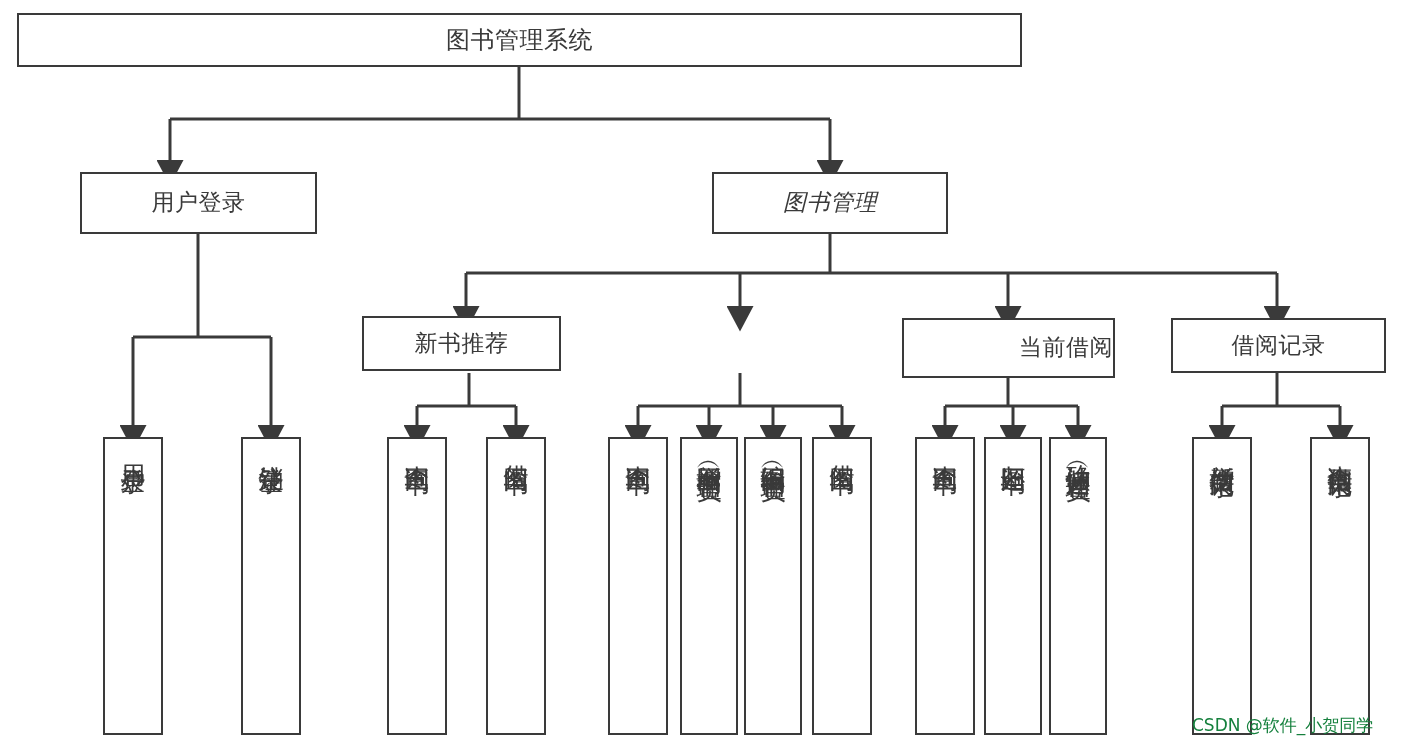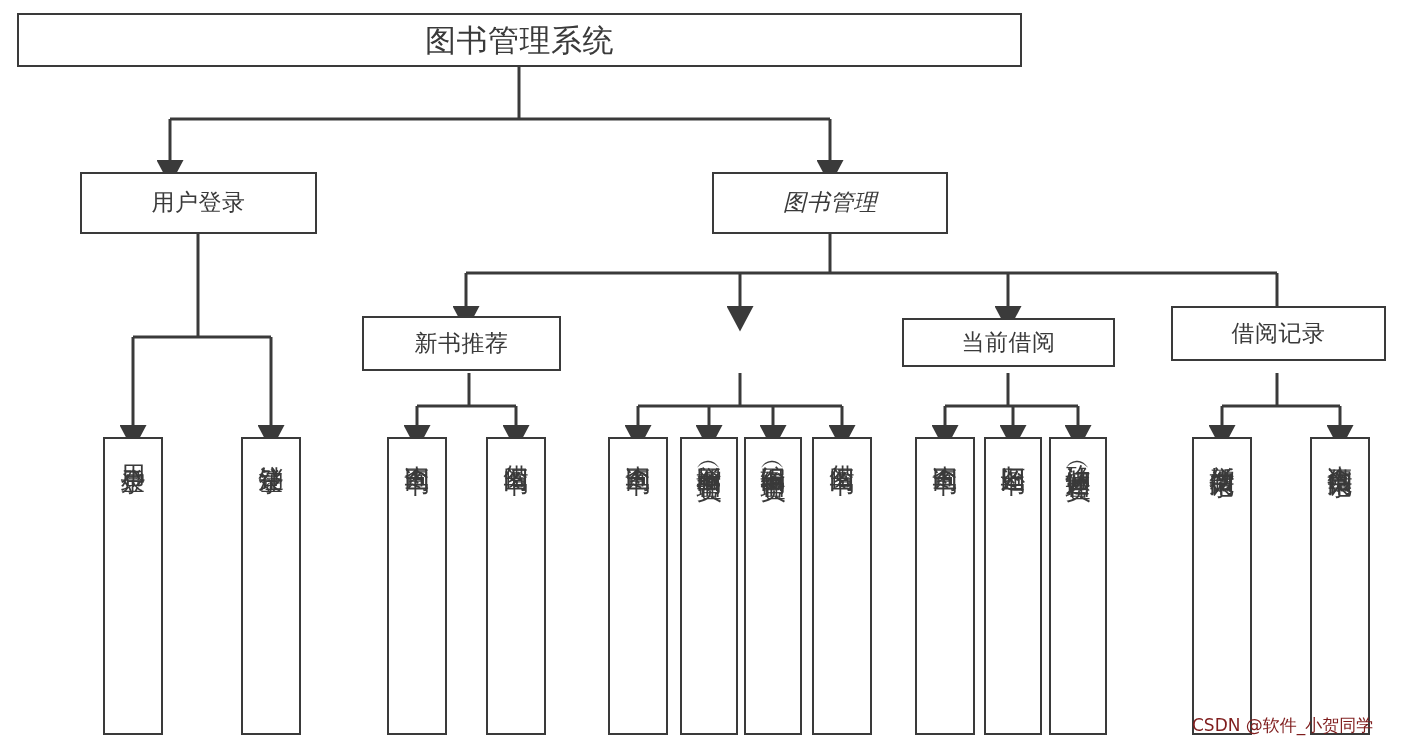--- a/index.html
+++ b/index.html
@@ -51,27 +51,27 @@
     padding-top: 6px;
   }
   .node.vertical .node-label {
     writing-mode: vertical-rl;
     text-orientation: upright;
     font-size: 25px;
     line-height: 1.0;
     letter-spacing: 2px;
     margin: 0 auto;
   }
-  .node.root .node-label { font-size: 31px; }
+  .node.root .node-label { font-size: 24px; }
   #watermark {
     position: absolute;
     left: 1192px;
     top: 714px;
     font-size: 17px;
-    color: #7f1d1d;
+    color: #15803d;
     white-space: nowrap;
     font-family: "DejaVu Sans", "Liberation Sans", sans-serif;
   }
 </style>
 </head>
 <body>
 
 <div id="diagram-root">
 
   <svg id="edges" viewBox="0 0 1405 747" xmlns="http://www.w3.org/2000/svg">
@@ -133,24 +133,24 @@
   <div class="node horizontal" style="left:80px; top:172px; width:237px; height:62px;">
     <span class="node-label">用户登录</span>
   </div>
   <div class="node horizontal" style="left:712px; top:172px; width:236px; height:62px;font-style:italic;">
     <span class="node-label">图书管理</span>
   </div>
 
   <div class="node horizontal" style="left:362px; top:316px; width:199px; height:55px;">
     <span class="node-label">新书推荐</span>
   </div>
-  <div class="node horizontal" style="left:902px; top:318px; width:213px; height:49px;">
+  <div class="node horizontal" style="left:902px; top:318px; width:213px; height:60px;justify-content:flex-end;">
     <span class="node-label">当前借阅</span>
   </div>
-  <div class="node horizontal" style="left:1171px; top:306px; width:215px; height:55px;">
+  <div class="node horizontal" style="left:1171px; top:318px; width:215px; height:55px;">
     <span class="node-label">借阅记录</span>
   </div>
 
   <div class="node vertical" style="left:103px; top:437px; width:60px; height:298px;">
     <span class="node-label">用户登录</span>
   </div>
   <div class="node vertical" style="left:241px; top:437px; width:60px; height:298px;">
     <span class="node-label">注销登录</span>
   </div>
 

